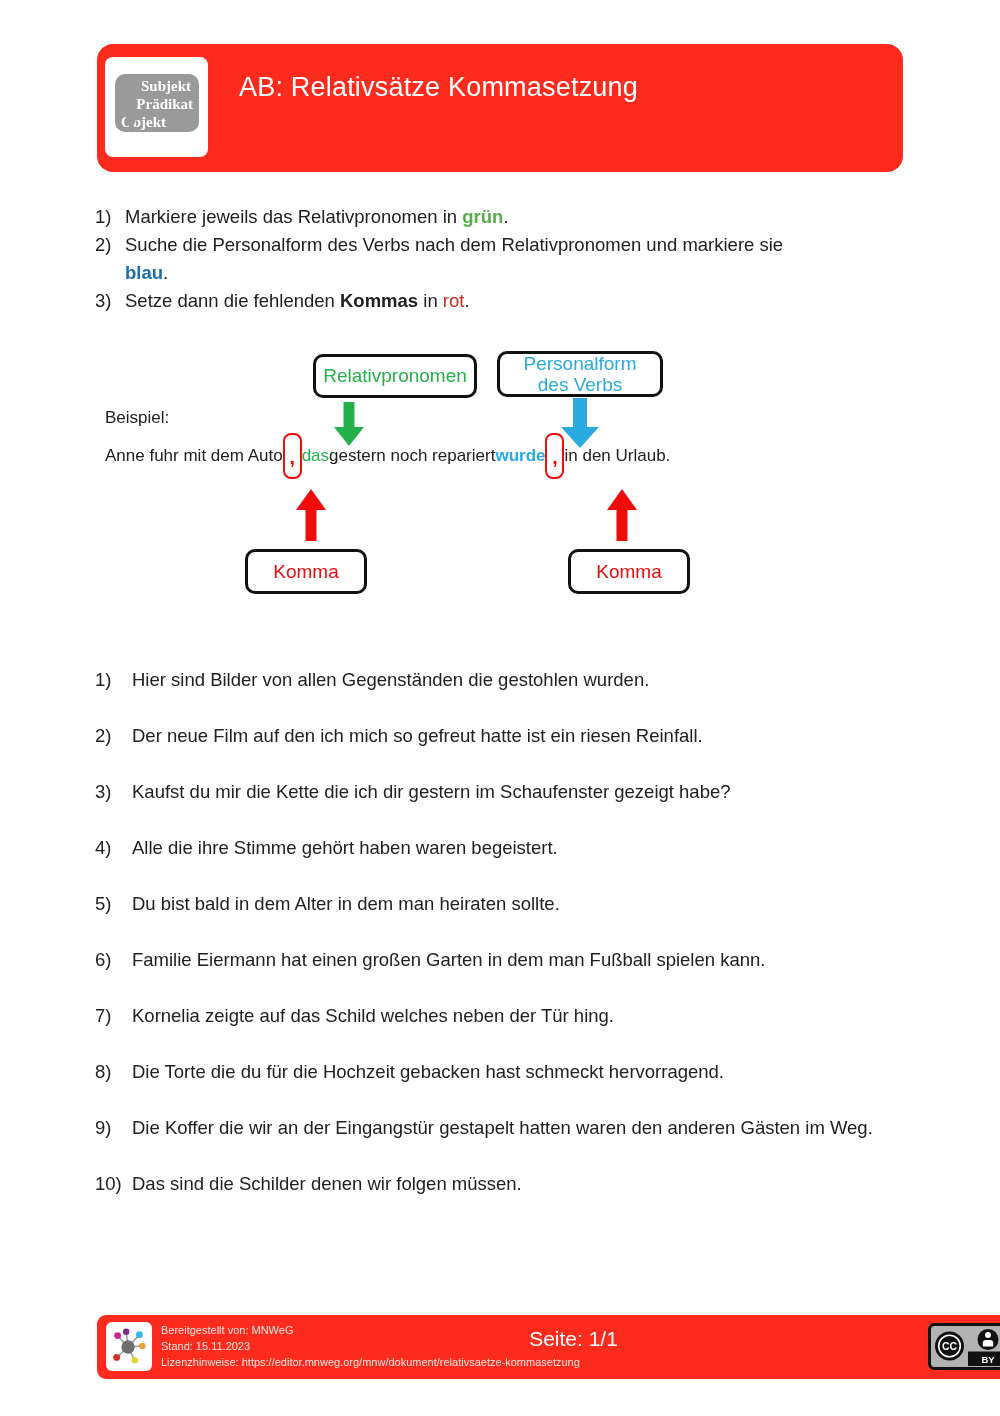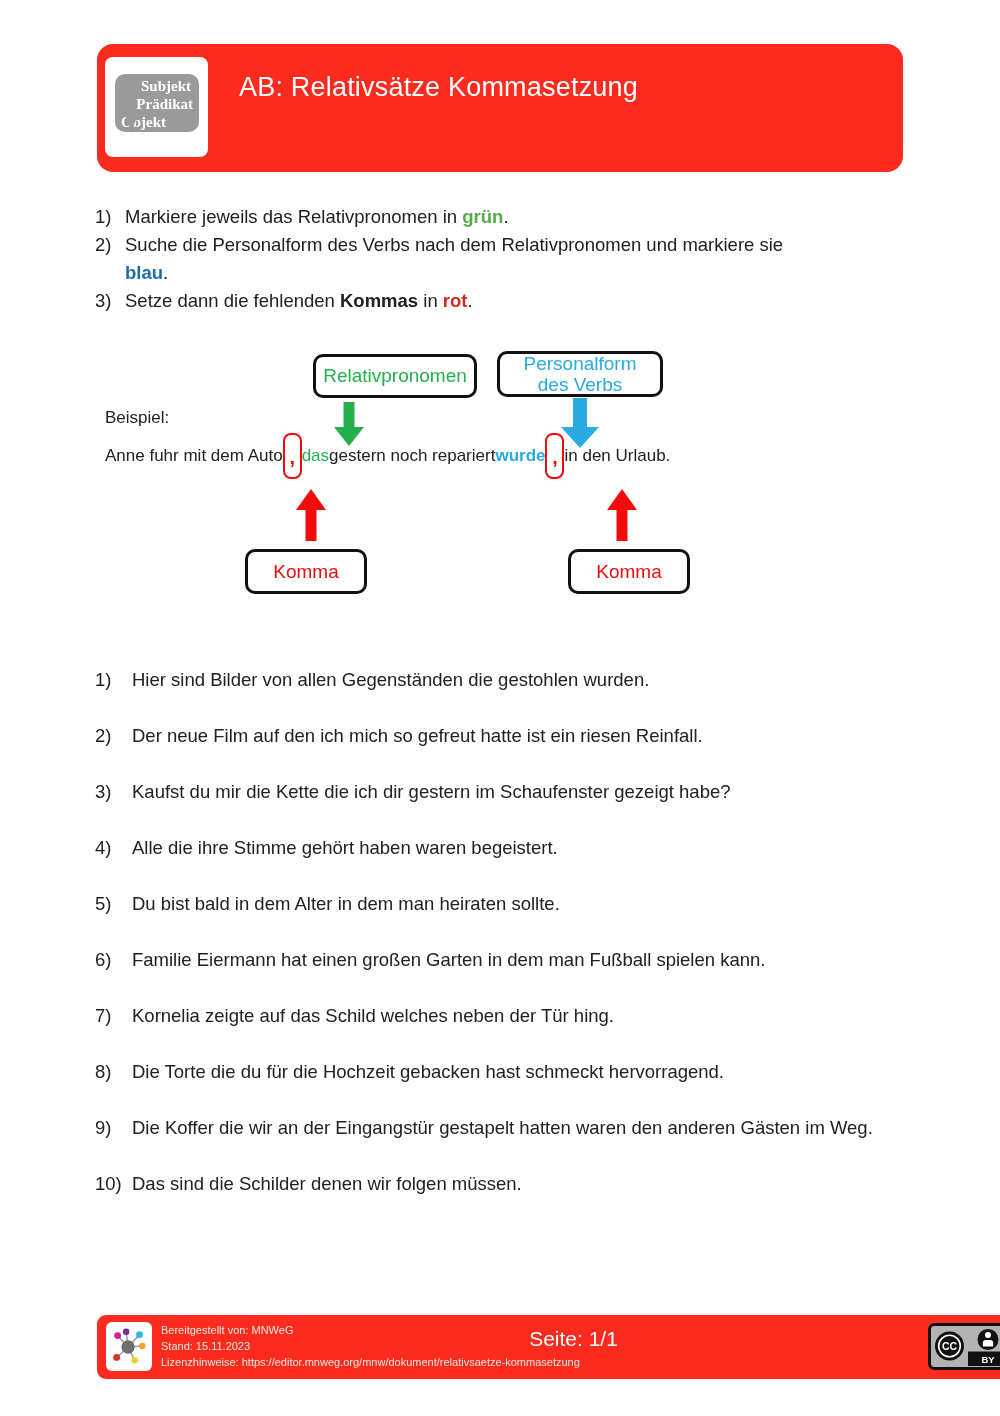--- a/index.html
+++ b/index.html
@@ -35,21 +35,21 @@
   .title{font-size:27px;font-weight:400;letter-spacing:.2px;}
   .subtitle{margin-top:9px;font-size:17px;color:#ffd6d0;}
 
   
   .instructions{position:absolute;left:95px;top:203px;width:812px;font-size:18.5px;line-height:28px;}
   .instr-row{display:flex;}
   .instr-row .num{width:30px;flex:0 0 30px;}
   .instr-text{white-space:pre-wrap;}
   .seg-green{color:var(--green);font-weight:700;}
   .seg-blue{color:var(--blue);font-weight:700;}
-  .seg-red{color:var(--red);font-weight:700;}
+  .seg-red{color:var(--red);font-weight:400;}
   .seg-bold{font-weight:700;}
 
   
   .diagram{position:absolute;left:95px;top:344px;width:812px;height:270px;}
   .dg-box{position:absolute;border:3px solid #111;border-radius:10px;
           display:flex;flex-direction:column;justify-content:center;align-items:center;
           font-size:19px;background:#fff;text-align:center;}
   .dg-box-green{left:218px;top:10px;width:164px;height:44px;color:var(--diagram-green);}
   .dg-box-blue{left:402px;top:7px;width:166px;height:46px;color:var(--diagram-blue);line-height:21px;}
   .dg-komma{color:var(--diagram-red);}

